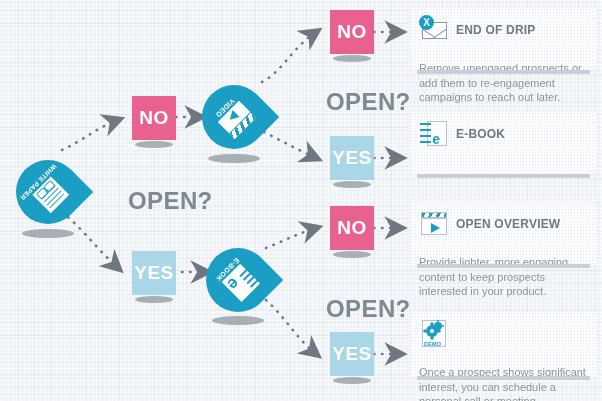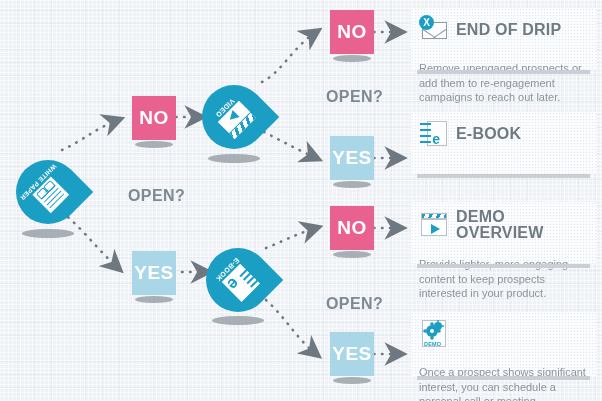--- a/index.html
+++ b/index.html
@@ -66,31 +66,31 @@
      font-size:17px;line-height:17px;font-family:"Liberation Sans",sans-serif;}
 
   
   .dbox{position:absolute;width:44px;height:44px;display:flex;align-items:center;justify-content:center;
         color:#fff;font-weight:bold;font-size:19px;letter-spacing:.5px;}
   .dbox.no{background:#e8618f;}
   .dbox.yes{background:#a9d7e8;}
   .dbox-shadow{position:absolute;width:38px;height:7px;border-radius:50%;background:#9aa3a9;opacity:.85;}
 
   
-  .openlbl{position:absolute;color:#7d8a92;font-weight:bold;font-size:16px;letter-spacing:.4px;
+  .openlbl{position:absolute;color:#7d8a92;font-weight:bold;font-size:24px;letter-spacing:.4px;
            font-family:"Liberation Sans",sans-serif;}
 
   
   .card{position:absolute;left:411px;width:185px;background:#fbfcfd;
         background-image:radial-gradient(rgba(205,214,224,.55) .6px, rgba(0,0,0,0) .7px);
         background-size:3px 3px;
         padding:7px 8px 8px 8px;box-sizing:border-box;}
   .card .bar{position:absolute;left:6px;right:6px;bottom:-4px;height:4px;background:#c9cfd4;}
   .card .head{display:flex;align-items:center;gap:7px;}
-  .card .title{color:#6f7a82;font-weight:bold;font-size:16px;letter-spacing:.2px;line-height:1;}
+  .card .title{color:#6f7a82;font-weight:bold;font-size:12px;letter-spacing:.2px;line-height:1;}
   .card .desc{margin-top:16px;color:#8b959c;font-size:11px;line-height:1.32;}
 
   .ico{width:30px;height:30px;position:relative;flex:0 0 30px;}
   
   .ic-env .env{position:absolute;left:3px;top:7px;width:25px;height:17px;background:#fff;border:1.4px solid #8f9aa2;box-sizing:border-box;}
   .ic-env .env:before,.ic-env .env:after{content:"";position:absolute;width:15px;height:1.3px;background:#8f9aa2;top:6px;}
   .ic-env .env:before{left:0;transform:rotate(34deg);transform-origin:left center;}
   .ic-env .env:after{right:0;transform:rotate(-34deg);transform-origin:right center;}
   .ic-env .x{position:absolute;left:0;top:0;width:15px;height:15px;border-radius:50%;background:#1a9ec4;
      color:#fff;font-weight:bold;font-size:10px;display:flex;align-items:center;justify-content:center;}
@@ -237,21 +237,21 @@
     <div class="bar"></div>
   </div>
 
   <div class="card" style="top:202px;height:62px;">
     <div class="head">
       <div class="ico ic-clap">
         <div class="top"></div>
           <div class="body"></div>
           <div class="play"></div>
       </div>
-      <div class="title">DEMO OVERVIEW</div>
+      <div class="title">OPEN OVERVIEW</div>
     </div>
     <div class="desc">Provide lighter, more engaging content to keep prospects interested in your product.</div>
     <div class="bar"></div>
   </div>
 
   <div class="card" style="top:312px;height:64px;">
     <div class="head">
       <div class="ico ic-demo">
         <div class="fr"></div>
         <div class="gear g1"></div>

